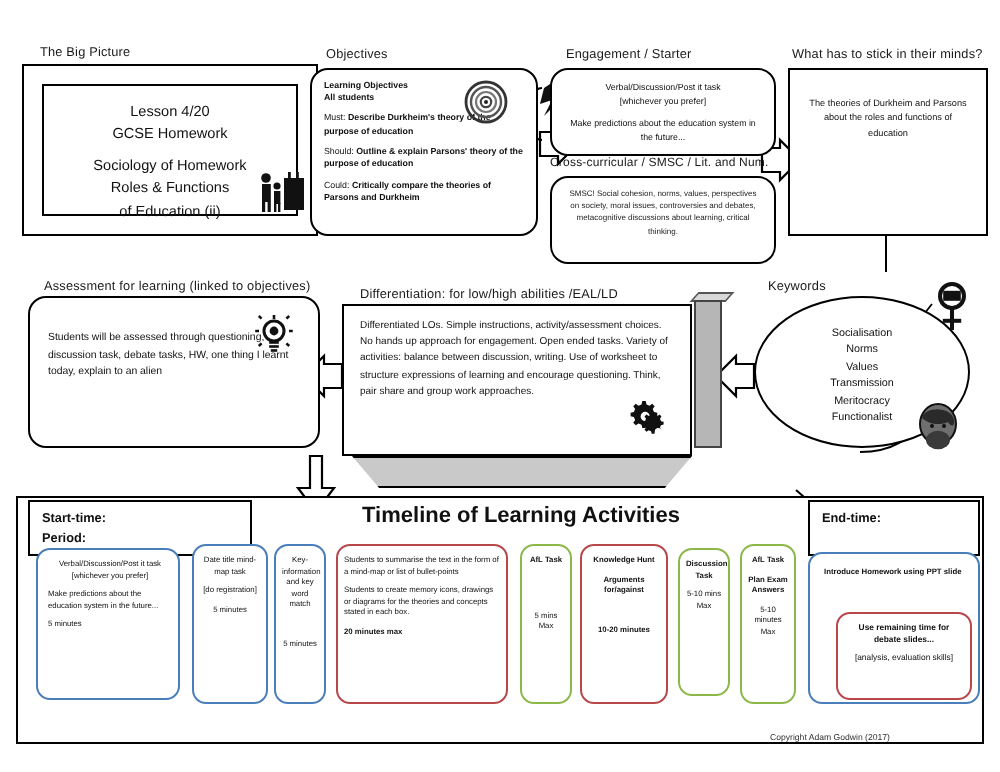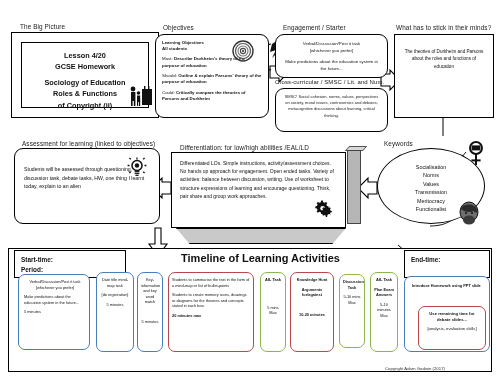--- a/index.html
+++ b/index.html
@@ -33,21 +33,21 @@
     background:#fff;
   }
   .box-oval{
     border:1.3px solid #000;
     border-radius:50%;
     background:#fff;
   }
 
   
   #big-picture-outer{left:11px;top:32px;width:148px;height:86px;}
-  #big-picture-inner{left:21px;top:42px;width:128px;height:66px;font-weight:bold;}
+  #big-picture-inner{left:21px;top:42px;width:128px;height:66px;}
   .bp-text{
     position:absolute;left:0;right:0;top:7px;
     text-align:center;font-size:7.3px;line-height:11.4px;color:#111;
   }
   .bp-text .gap{display:block;height:4px;}
 
   
   #objectives-box{left:155px;top:34px;width:114px;height:84px;}
   .obj-body{padding:5px 6px 0 6px;font-size:4.4px;line-height:6.2px;}
   .obj-h{font-weight:bold;}
@@ -190,23 +190,23 @@
     <path d="M466,152 C452,168 448,186 448,200" stroke="#000" stroke-width="0.9" fill="none"></path>
   </svg>
 
   <div class="abs sec-label" id="label-big-picture">The Big Picture</div>
   <div class="abs box-sq" id="big-picture-outer"></div>
   <div class="abs box-sq" id="big-picture-inner">
     <div class="bp-text">
       <span>Lesson 4/20</span><br>
       <span>GCSE Homework</span>
       <span class="gap"></span>
-      <span>Sociology of Education</span><br>
+      <span>Sociology of Homework</span><br>
       <span>Roles &amp; Functions</span><br>
-      <span>of Copyright (ii)</span>
+      <span>of Education (ii)</span>
     </div>
   </div>
 
   <svg class="icon" id="icon-family" viewBox="0 0 26 22">
     <rect x="14" y="4" width="10" height="16" fill="#111"></rect>
     <rect x="16" y="1" width="1.4" height="4" fill="#111"></rect>
     <rect x="20" y="1" width="1.4" height="4" fill="#111"></rect>
     <circle cx="5" cy="4" r="2.4" fill="#111"></circle>
     <rect x="3" y="7" width="4.4" height="9" fill="#111"></rect>
     <rect x="3" y="16" width="1.6" height="5" fill="#111"></rect>

